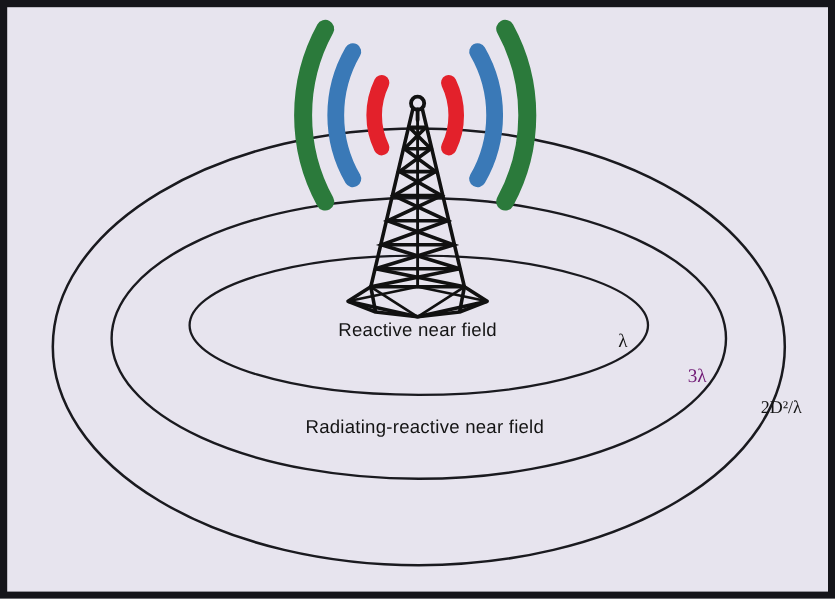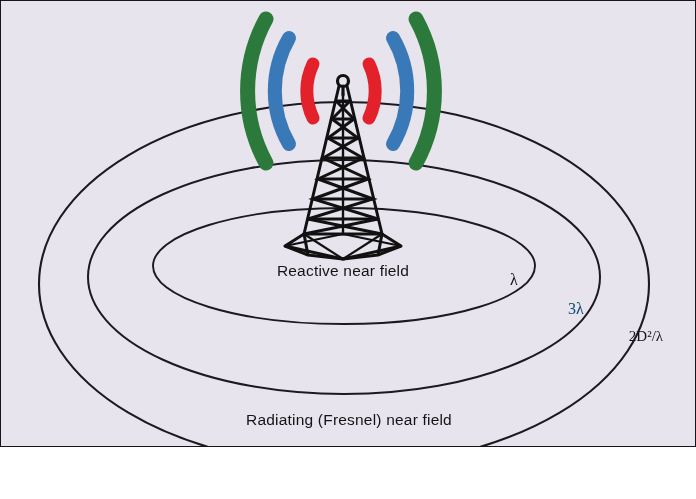--- a/index.html
+++ b/index.html
@@ -3,24 +3,24 @@
 <meta charset="utf-8">
 <style>
   html, body {
     margin: 0;
     padding: 0;
     background: #ffffff;
   }
   #figure {
     position: relative;
     width: 696px;
-    height: 447px;
+    height: 499px;
     background: #e7e4ee;
     box-sizing: border-box;
-    border: 1px solid #0369a1;
+    border: 6px solid #0369a1;
     overflow: hidden;
     font-family: "Liberation Sans", sans-serif;
   }
   #figure svg.layer {
     position: absolute;
     left: 0;
     top: 0;
     width: 696px;
     height: 499px;
     display: block;
@@ -104,23 +104,23 @@
     </g>
 
     <g>
       <circle cx="342" cy="80" r="5.5" fill="none" stroke="#111111" stroke-width="3.2"></circle>
       <path d="M 342 85 L 342 94" stroke="#111111" stroke-width="3.2" stroke-linecap="round"></path>
     </g>
   </svg>
 
   <div class="zone-label" style="left: 342px; top: 261px; color: rgb(20, 20, 20);">Reactive near field</div>
 
+  <div class="zone-label" style="left: 348px; top: 342px; color: rgb(20, 20, 20);">Radiating-reactive near field</div>
 
-  <div class="zone-label" style="left: 348px; top: 410px; color: rgb(20, 20, 20);">Radiating (Fresnel) near field</div>
 
 
   <div class="dist-label" style="left: 513px; top: 279px; color: rgb(20, 20, 20);">λ</div>
 
-  <div class="dist-label" style="left: 575px; top: 308px; color: #0c4a6e;">3λ</div>
+  <div class="dist-label" style="left: 575px; top: 308px; color: #701a75;">3λ</div>
 
   <div class="dist-label sup-style" style="left: 645px; top: 335px; color: rgb(20, 20, 20);">2D²/λ</div>
 
 </div>
 
 </body></html>

